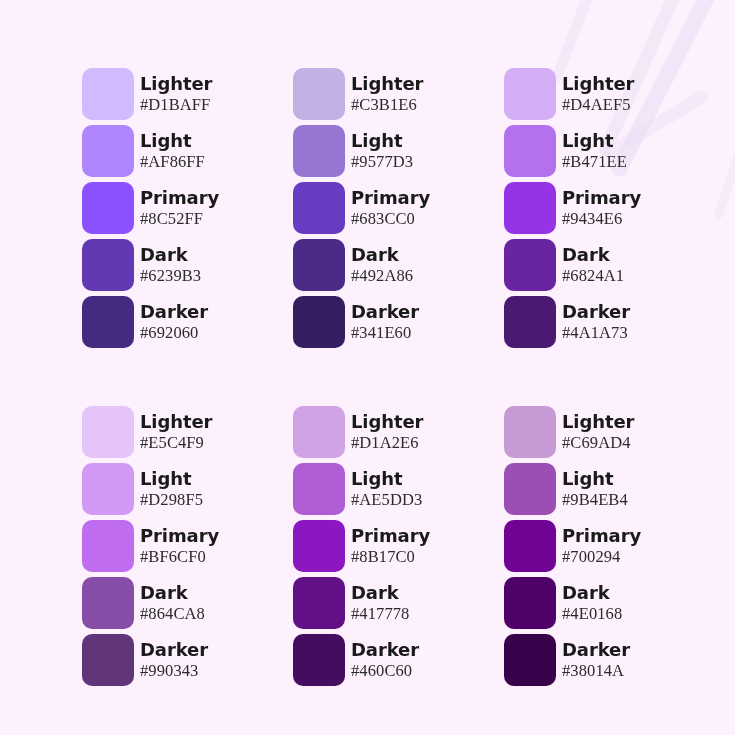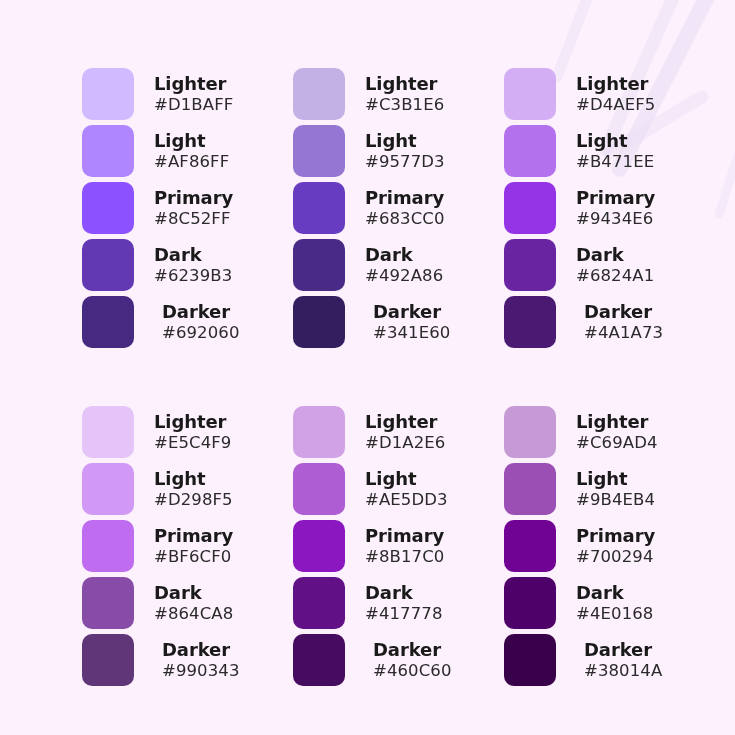--- a/index.html
+++ b/index.html
@@ -93,51 +93,51 @@
   }
 
   .shade-row {
     display: flex;
     align-items: center;
     height: 52px;
     margin-bottom: 5px;
   }
   .shade-row:last-child {
     margin-bottom: 0;
-    gap: 8px;
   }
 
   .swatch {
     width: 52px;
     height: 52px;
     border-radius: 10px;
     flex: 0 0 52px;
   }
 
   .shade-text {
-    margin-left: 20px;
+    margin-left: 6px;
     display: flex;
     flex-direction: column;
     justify-content: center;
     line-height: 1;
   }
 
   .shade-name {
     font-size: 18px;
     font-weight: bold;
     color: #1a1a1a;
     letter-spacing: -0.1px;
     margin-bottom: 4px;
   }
 
   .shade-hex {
     font-size: 16.5px;
     font-weight: normal;
     color: #2b2b2b;
     letter-spacing: 0.1px;
+    font-family: Liberation Serif, serif;
   }
 </style>
 </head>
 <body>
 
 <div id="canvas">
 
   <div class="watermark-layer">
     <div class="ribbon ribbon-a"></div>
     <div class="ribbon ribbon-b"></div>

